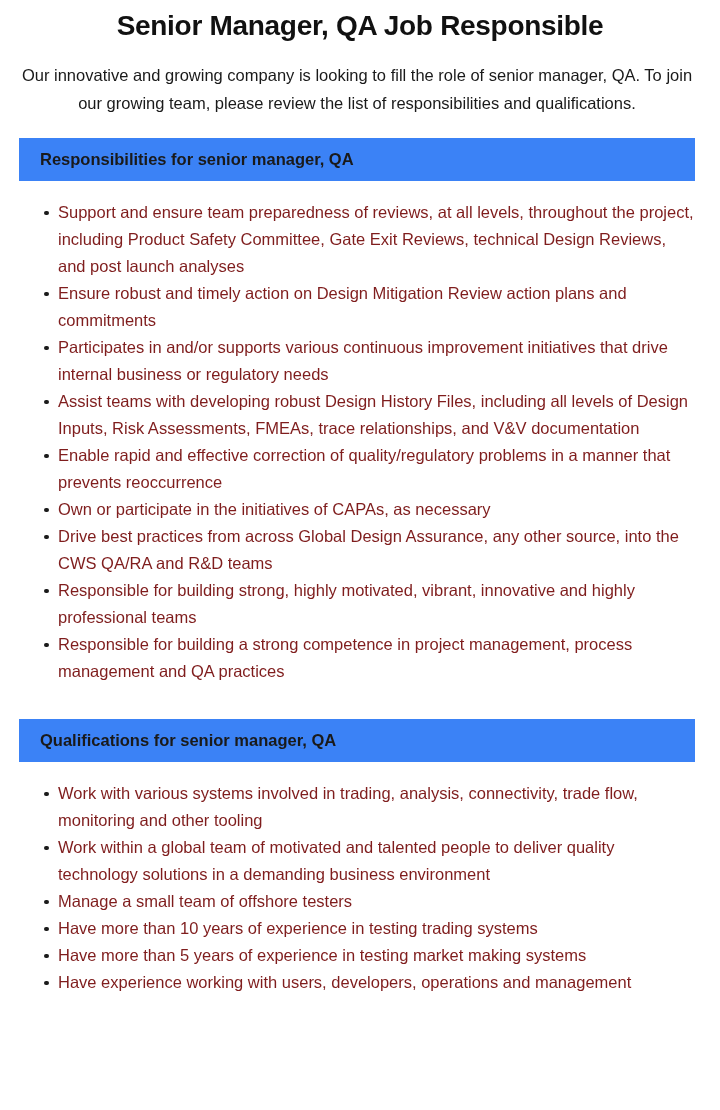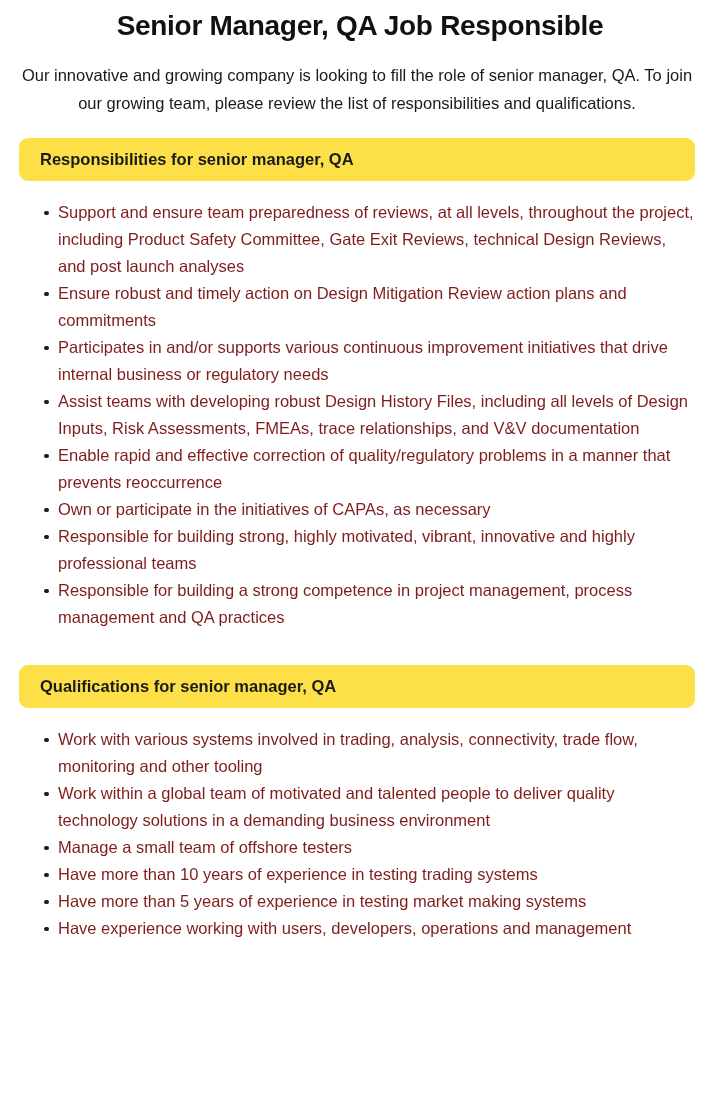--- a/index.html
+++ b/index.html
@@ -43,29 +43,28 @@
 
   .section {
     margin-top: 21px;
   }
 
   .section.qualifications {
     margin-top: 34px;
   }
 
   .section-header {
-    background: #fde047;
+    background: #3b82f6;
     margin: 0 25px 0 19px;
     padding: 11px 0 11px 21px;
     box-sizing: border-box;
     font-size: 16.5px;
     font-weight: bold;
     color: #1a1a1a;
     line-height: 21px;
-    border-radius: 9px;
   }
 
   .bullet-list {
     list-style: none;
     margin: 0;
     padding: 18px 25px 0 44px;
   }
 
   .bullet-list li {
     position: relative;
@@ -98,20 +97,21 @@
 
   <section class="section responsibilities">
     <div class="section-header">Responsibilities for senior manager, QA</div>
     <ul class="bullet-list">
       <li>Support and ensure team preparedness of reviews, at all levels, throughout the project, including Product Safety Committee, Gate Exit Reviews, technical Design Reviews, and post launch analyses</li>
       <li>Ensure robust and timely action on Design Mitigation Review action plans and commitments</li>
       <li>Participates in and/or supports various continuous improvement initiatives that drive internal business or regulatory needs</li>
       <li>Assist teams with developing robust Design History Files, including all levels of Design Inputs, Risk Assessments, FMEAs, trace relationships, and V&amp;V documentation</li>
       <li>Enable rapid and effective correction of quality/regulatory problems in a manner that prevents reoccurrence</li>
       <li>Own or participate in the initiatives of CAPAs, as necessary</li>
+      <li>Drive best practices from across Global Design Assurance, any other source, into the CWS QA/RA and R&amp;D teams</li>
       <li>Responsible for building strong, highly motivated, vibrant, innovative and highly professional teams</li>
       <li>Responsible for building a strong competence in project management, process management and QA practices</li>
     </ul>
   </section>
 
   <section class="section qualifications">
     <div class="section-header">Qualifications for senior manager, QA</div>
     <ul class="bullet-list">
       <li>Work with various systems involved in trading, analysis, connectivity, trade flow, monitoring and other tooling</li>
       <li>Work within a global team of motivated and talented people to deliver quality technology solutions in a demanding business environment</li>

